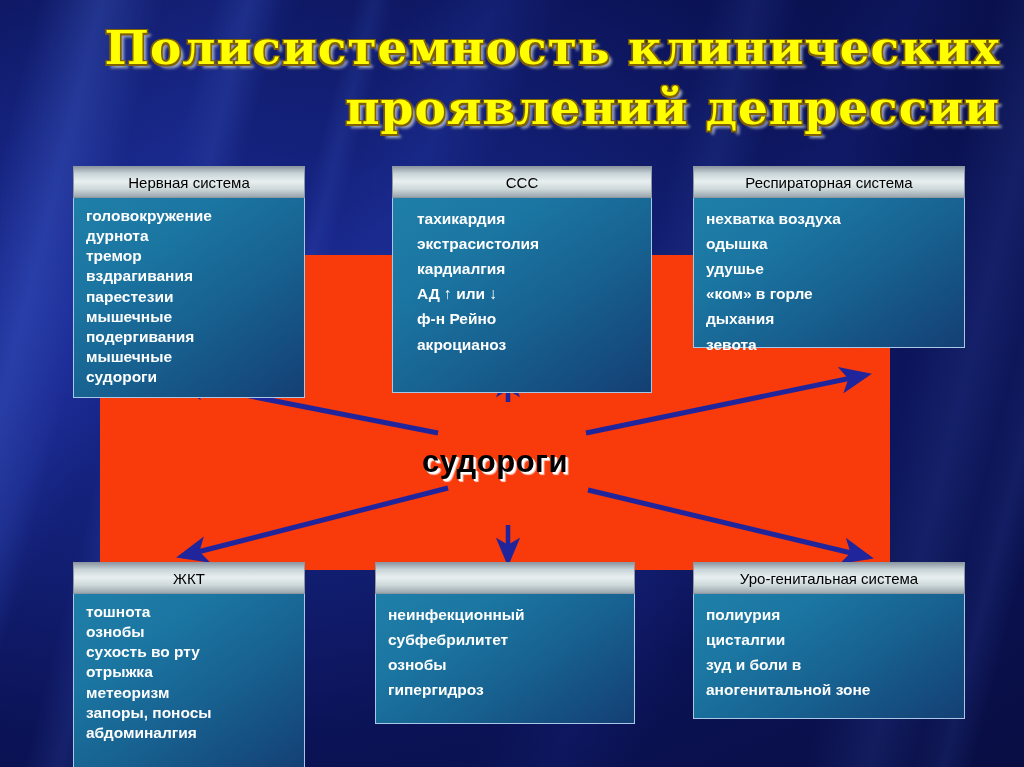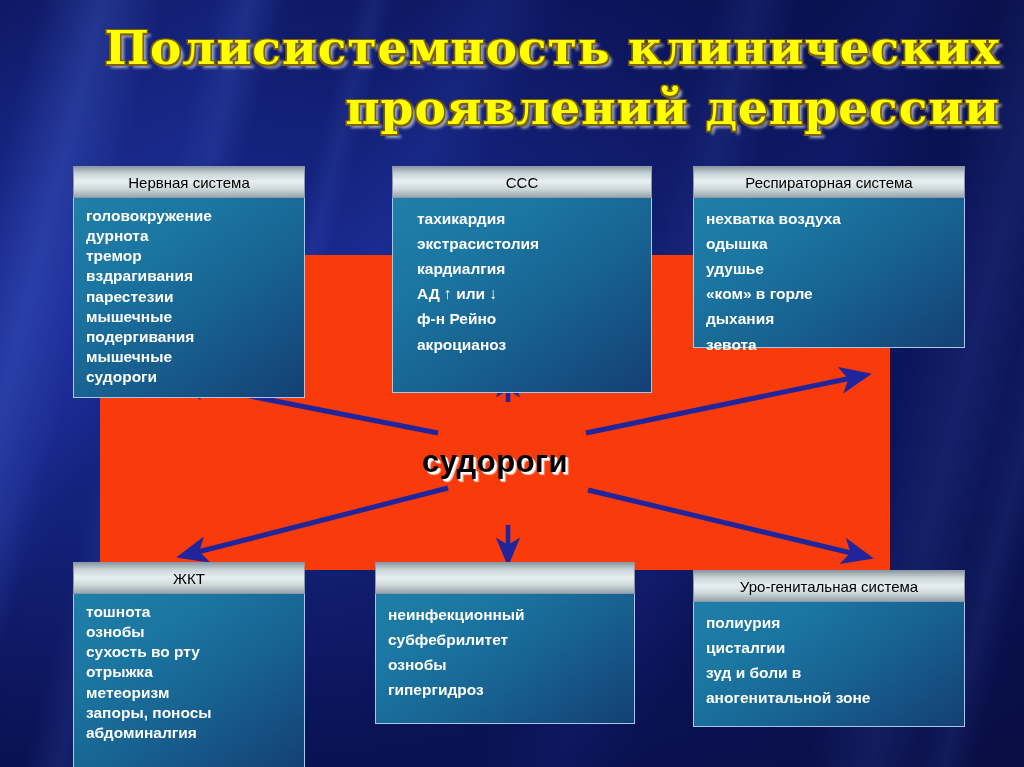--- a/index.html
+++ b/index.html
@@ -59,21 +59,21 @@
   #box-nervous {left:73px;  top:166px; width:232px;}
   #box-nervous  .body{height:200px;}
   #box-cardio  {left:392px; top:166px; width:260px;}
   #box-cardio   .body{height:195px;padding-left:24px;}
   #box-resp    {left:693px; top:166px; width:272px;}
   #box-resp     .body{height:150px;}
   #box-gi      {left:73px;  top:562px; width:232px;}
   #box-gi       .body{height:178px;}
   #box-temp    {left:375px; top:562px; width:260px;}
   #box-temp     .body{height:130px;}
-  #box-uro     {left:693px; top:562px; width:272px;margin-top:8px;}
+  #box-uro     {left:693px; top:562px; width:272px;}
   #box-uro      .body{height:125px;}
 
   
   #title{
     position:absolute;left:0;top:18px;width:1000px;
     text-align:right;
     font-family:"DejaVu Serif", serif;
     font-size:47px;font-weight:bold;color:#ffff00;
     line-height:1.28;
     letter-spacing:1px;

